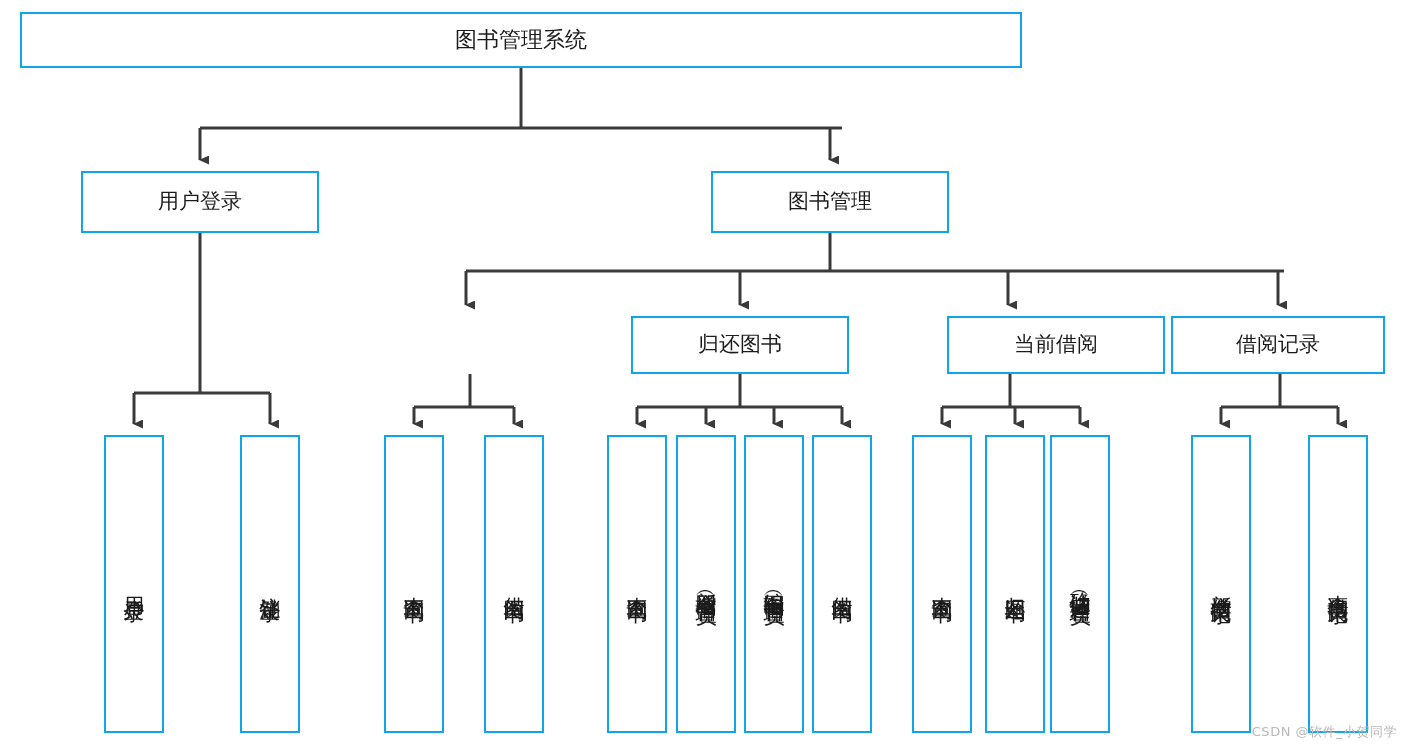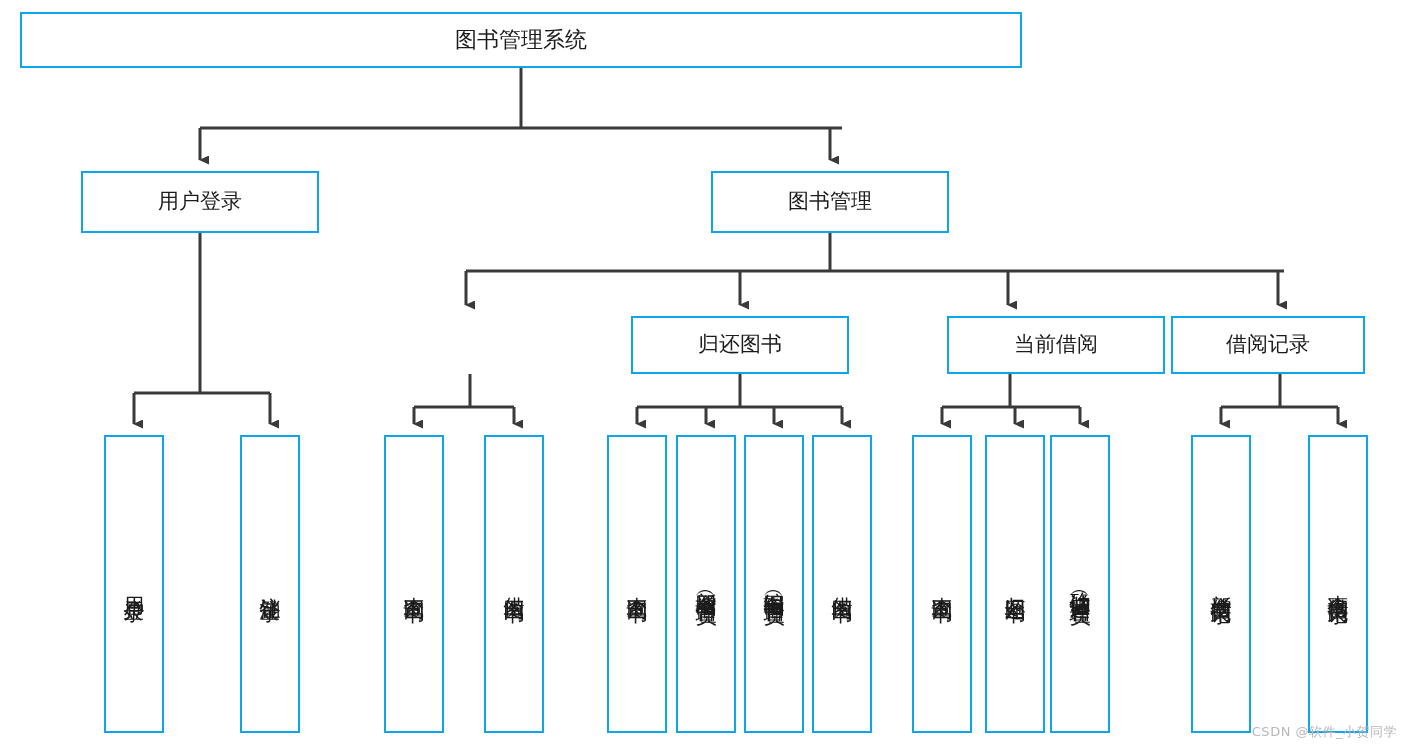--- a/index.html
+++ b/index.html
@@ -142,21 +142,21 @@
   <div class="node h" style="left: 711px; top: 171px; width: 238px; height: 62px;">
     <span class="lbl">图书管理</span>
   </div>
 
   <div class="node h" style="left: 631px; top: 316px; width: 218px; height: 58px;">
     <span class="lbl">归还图书</span>
   </div>
   <div class="node h" style="left: 901px; top: 316px; width: 218px; height: 58px; margin-left: 46px;">
     <span class="lbl">当前借阅</span>
   </div>
-  <div class="node h" style="left: 1171px; top: 316px; width: 194px; height: 58px;">
+  <div class="node h" style="left: 1171px; top: 316px; width: 214px; height: 58px;">
     <span class="lbl">借阅记录</span>
   </div>
 
   <div class="node v" style="left: 104px; top: 435px; width: 60px; height: 298px;">
     <span class="lbl">用户登录</span>
   </div>
   <div class="node v" style="left: 240px; top: 435px; width: 60px; height: 298px;">
     <span class="lbl">注销登录</span>
   </div>
   <div class="node v" style="left: 384px; top: 435px; width: 60px; height: 298px;">

